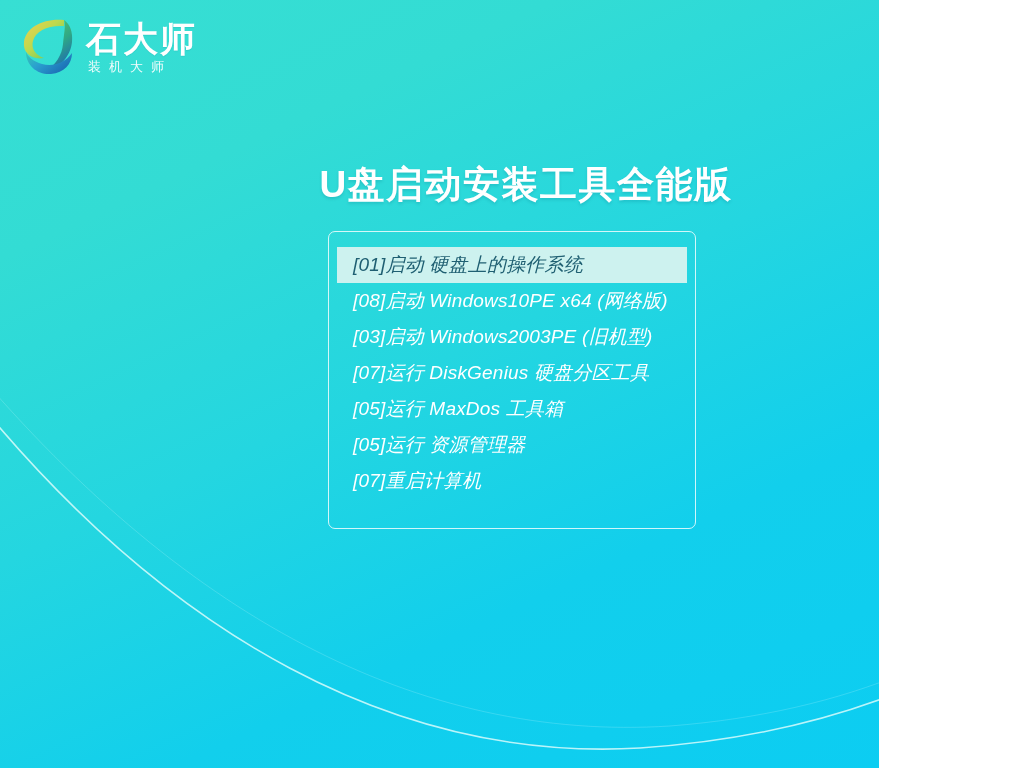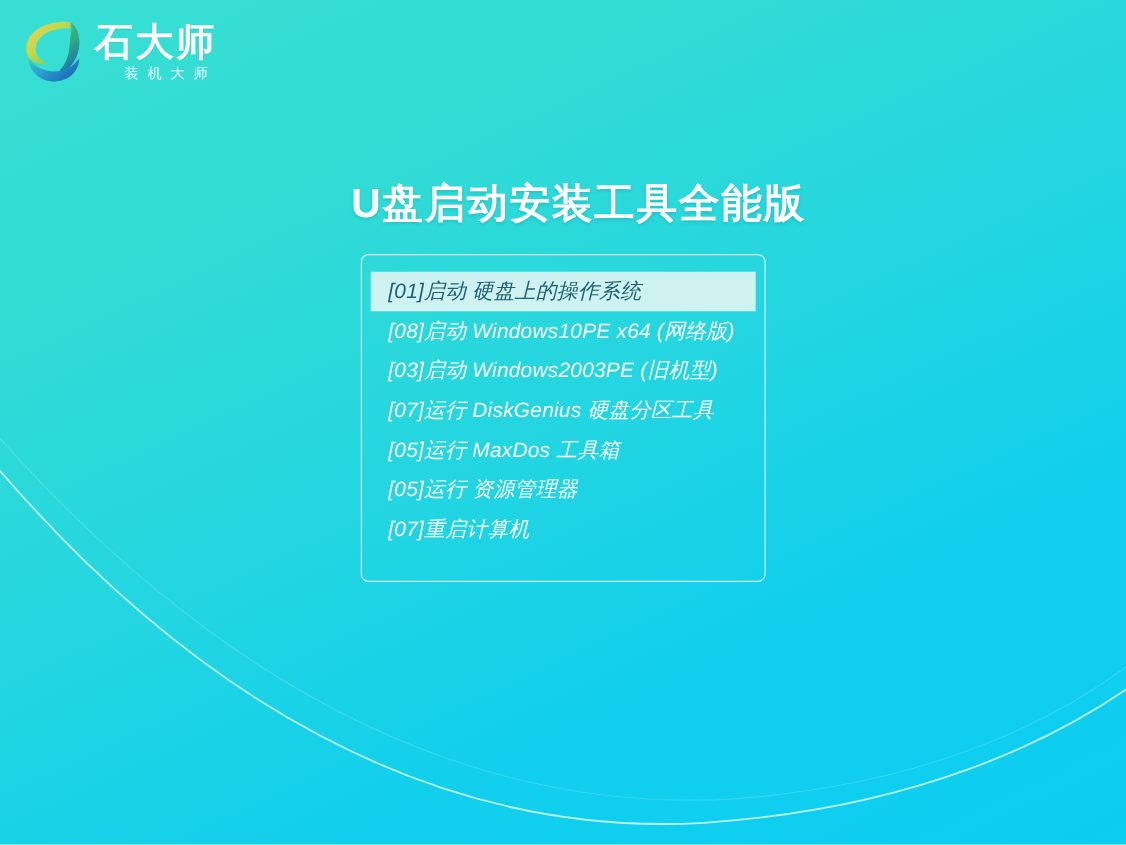--- a/index.html
+++ b/index.html
@@ -6,21 +6,21 @@
   * { margin:0; padding:0; box-sizing:border-box; }
   html, body {
     width:1024px; height:768px;
     overflow:hidden;
     font-family:"Liberation Sans","DejaVu Sans",sans-serif;
   }
 
   
   #stage{
     position:relative;
-    width:1024px; height:768px;
+    width:879px; height:768px;
     background:linear-gradient(155deg,#37dfd3 0%,#33dcd4 22%,#24d6e0 48%,#12cfec 72%,#0ccdf2 100%);
     overflow:hidden;
   }
 
   
   #bg-art{
     position:absolute; inset:0;
     width:1024px; height:768px;
     pointer-events:none;
   }
@@ -34,21 +34,20 @@
   #logo-text{ display:flex; flex-direction:column; justify-content:center; }
   #logo-title{
     font-size:35px; font-weight:bold; color:#ffffff;
     line-height:1.02; letter-spacing:2px;
     text-shadow:0 1px 1px rgba(0,90,110,.10);
   }
   #logo-sub{
     font-size:13px; color:#ffffff; opacity:.93;
     letter-spacing:8px; margin-top:3px; padding-left:2px;
     line-height:1;
-    text-align:right;
   }
 
   
   #page-title{
     position:absolute; top:160px; left:0; width:1024px;
     text-align:center;
     font-size:37px; font-weight:bold; color:#ffffff;
     letter-spacing:1.5px;
     text-shadow:0 2px 3px rgba(0,95,115,.18);
     padding-left:28px;

